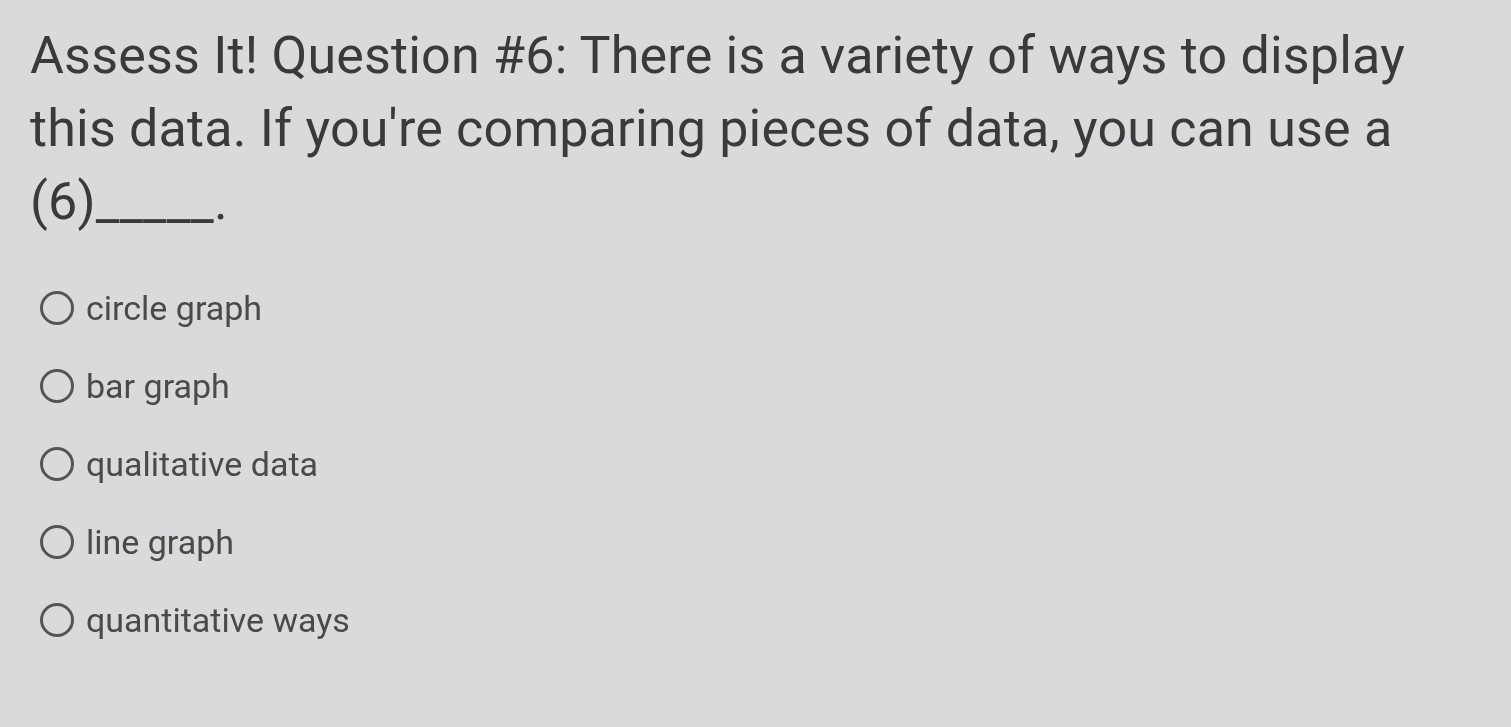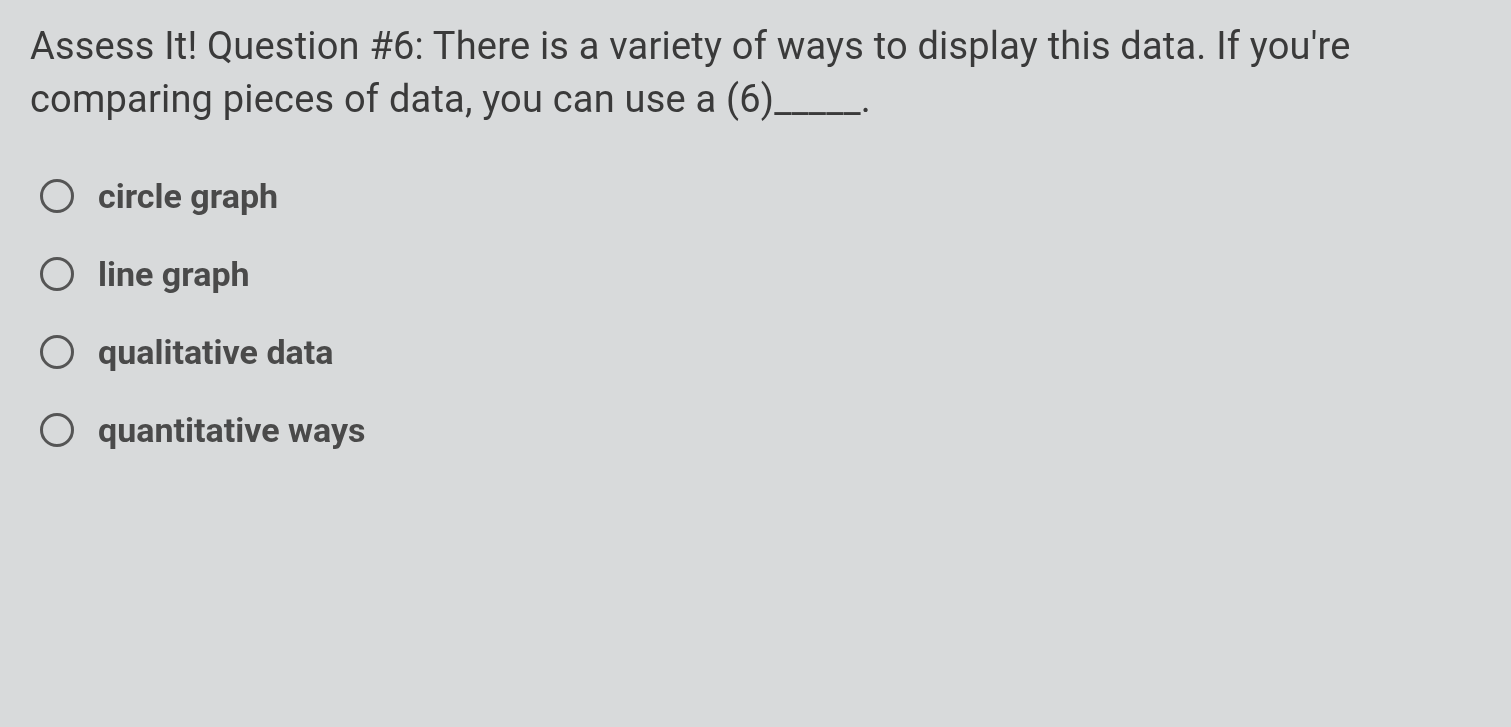--- a/index.html
+++ b/index.html
@@ -8,38 +8,37 @@
       box-sizing: border-box;
     }
     body {
       font-family: Roboto, Arial, sans-serif;
       background: #d8dadb;
       padding: 20px 30px;
       width: 1511px;
       height: 727px;
     }
     .question-text {
-      font-size: 38px;
+      font-size: 52px;
       color: #3a3a3a;
       line-height: 1.4;
       margin-bottom: 50px;
       letter-spacing: 0.2px;
     }
     .options {
       display: flex;
       flex-direction: column;
       gap: 38px;
       padding-left: 10px;
     }
     .option {
       display: flex;
       align-items: center;
-      gap: 24px;
+      gap: 12px;
       cursor: pointer;
-      font-weight: bold;
     }
     .radio-circle {
       width: 34px;
       height: 34px;
       border: 3px solid #555;
       border-radius: 50%;
       flex-shrink: 0;
       background: transparent;
     }
     .option-label {
@@ -52,23 +51,27 @@
 
 <div class="question-text">Assess It! Question #6:  There is a variety of ways to display this data. If you're comparing pieces of data, you can use a (6)_____.</div>
 
 <div class="options">
   <label class="option">
     <span class="radio-circle"></span>
     <span class="option-label">circle graph</span>
   </label>
   <label class="option">
     <span class="radio-circle"></span>
-    <span class="option-label">line graph</span>
+    <span class="option-label">bar graph</span>
   </label>
   <label class="option">
     <span class="radio-circle"></span>
     <span class="option-label">qualitative data</span>
+  </label>
+  <label class="option">
+    <span class="radio-circle"></span>
+    <span class="option-label">line graph</span>
   </label>
   <label class="option">
     <span class="radio-circle"></span>
     <span class="option-label">quantitative ways</span>
   </label>
 </div>
 
 </body></html>

